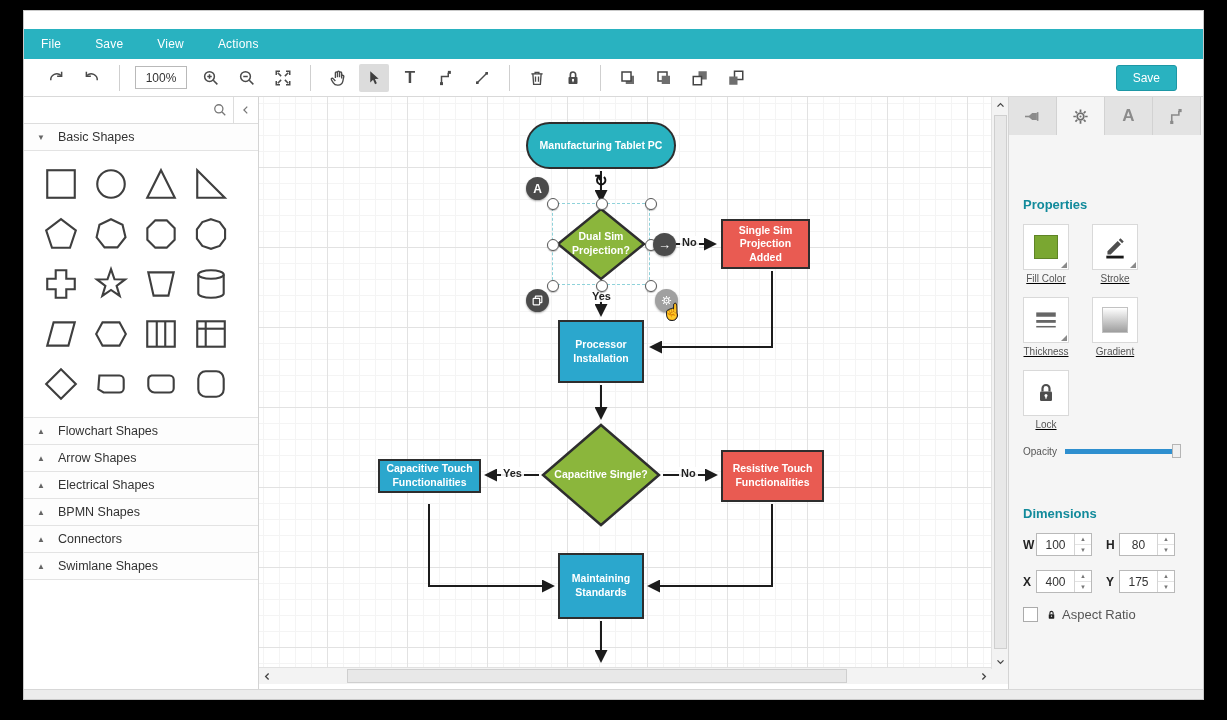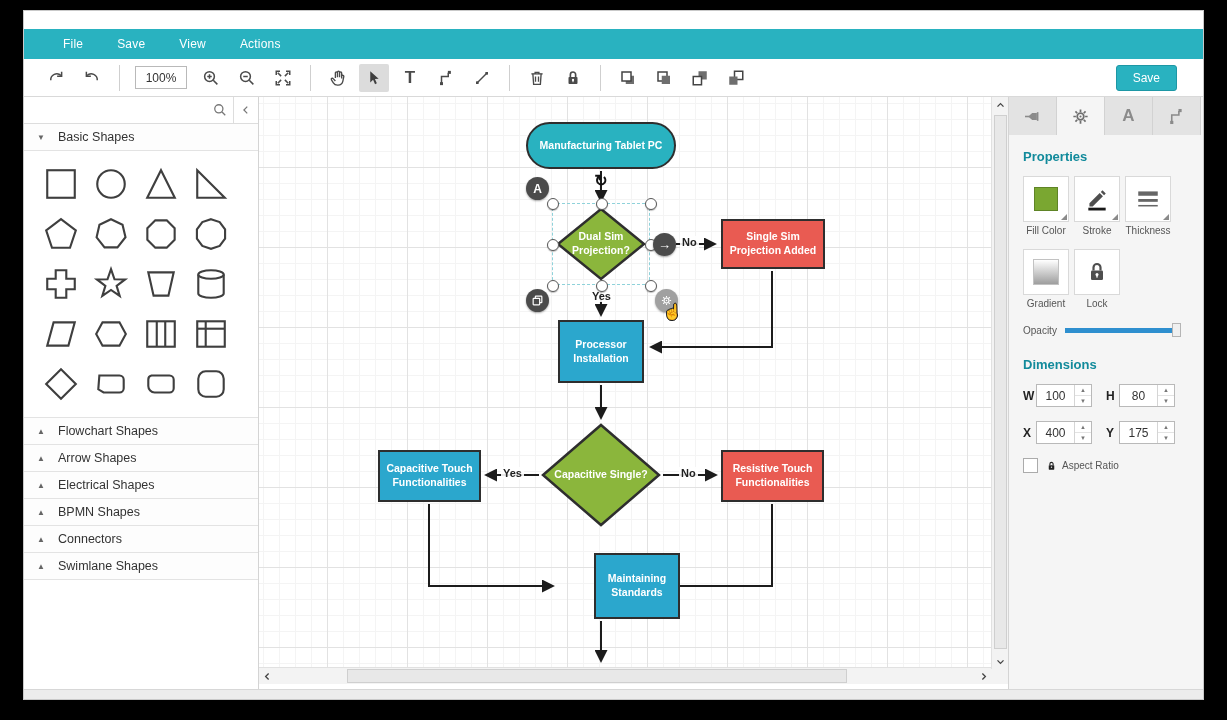--- a/index.html
+++ b/index.html
@@ -4,21 +4,21 @@
 <style>
   * { margin:0; padding:0; box-sizing:border-box; }
   html,body { width:1227px; height:720px; }
   body { background:#000; font-family:"Liberation Sans", sans-serif; position:relative; overflow:hidden; }
 
   .window { position:absolute; left:23px; top:10px; width:1181px; height:690px; background:#fff;
             box-shadow:0 0 8px rgba(0,0,0,.6); border:1px solid #c9c9c9; }
 
   
   .menubar { position:absolute; left:0; top:18px; right:0; height:30px; background:var(--accent-teal,#29b2c0);
-             display:flex; align-items:flex-start; padding-left:22px; }
+             display:flex; align-items:flex-start; }
   .menu-item { color:#fff; font-size:12px; padding:0 17px; line-height:30px; cursor:default; letter-spacing:.2px; }
 
   
   .toolbar { position:absolute; left:0; top:48px; right:0; height:38px; background:#fff;
              border-bottom:1px solid #d9d9d9; display:flex; align-items:center; padding:0 14px; }
   .tbtn { width:30px; height:28px; display:flex; align-items:center; justify-content:center; margin:0 3px;
           color:#4a4a4a; border-radius:2px; }
   .tbtn svg { width:18px; height:18px; }
   .tbtn.active { background:#dcdcdc; }
   .tsep { width:1px; height:26px; background:#cfcfcf; margin:0 9px; }
@@ -96,22 +96,22 @@
   
   .rightpanel { position:absolute; left:984px; right:0; top:86px; bottom:10px; background:#f5f5f5;
                 border-left:1px solid #d4d4d4; }
   .tabs { display:flex; height:38px; }
   .tab { width:48px; height:38px; background:#e3e3e3; border-right:1px solid #d2d2d2; display:flex;
          align-items:center; justify-content:center; color:#8b8b8b; }
   .tab.active { background:#f5f5f5; }
   .tab svg { width:19px; height:19px; }
   .tab .a-glyph { font-size:17px; font-weight:bold; }
   .panel-body { padding:14px 14px 0 14px; }
-  .panel-title { color:var(--heading-teal,#118a9b); font-size:13px; font-weight:bold; margin-bottom:12px; }
-  .prop-grid { display:flex; flex-wrap:wrap; gap:13px 5px; width:166px; margin-bottom:14px; }
+  .panel-title { color:var(--heading-teal,#118a9b); font-size:13px; font-weight:bold; margin-bottom:12px;margin-top:48px; }
+  .prop-grid { display:flex; flex-wrap:wrap; gap:13px 23px; width:166px; margin-bottom:14px;text-decoration:underline; }
   .prop-btn { width:46px; }
   .prop-sq { width:46px; height:46px; background:#fff; border:1px solid #d9d9d9; display:flex; align-items:center;
              justify-content:center; position:relative; }
   .prop-sq.corner::after { content:""; position:absolute; right:1px; bottom:1px; border-left:6px solid transparent;
              border-bottom:6px solid #8a8a8a; }
   .prop-label { font-size:10px; color:#555; text-align:center; margin-top:3px; white-space:nowrap; }
   .swatch { width:24px; height:24px; background:var(--swatch-green,#7aa731); border:1px solid #5f8426; }
   .gradient-sq { width:26px; height:26px; background:linear-gradient(#ffffff,#9e9e9e); border:1px solid #c2c2c2; }
   .opacity-row { display:flex; align-items:center; margin:4px 0 20px 0; }
   .opacity-label { font-size:10px; color:#555; width:42px; }
@@ -123,21 +123,21 @@
   .dim-label { font-size:12px; font-weight:bold; color:#222; width:16px; }
   .spinner { display:flex; width:56px; height:23px; border:1px solid #b9b9b9; background:#fff; margin-right:14px; }
   .spin-input { width:37px; border:none; outline:none; text-align:center; font-size:12px; color:#333;
                 font-family:"Liberation Sans",sans-serif; }
   .spin-btns { width:17px; border-left:1px solid #d5d5d5; display:flex; flex-direction:column; }
   .spin-btn { flex:1; font-size:6px; color:#777; display:flex; align-items:center; justify-content:center; }
   .spin-btn.up { border-bottom:1px solid #e3e3e3; }
   .aspect-row { display:flex; align-items:center; margin-top:6px; }
   .aspect-check { width:15px; height:15px; border:1px solid #ababab; background:#fff; margin-right:8px; }
   .aspect-lock { width:11px; height:12px; margin-right:5px; color:#222; }
-  .aspect-label { font-size:10px; color:#555; }
+  .aspect-label { font-size:13px; color:#555; }
 </style>
 </head>
 <body>
 
 <div class="window">
 
   <div class="menubar">
     <div class="menu-item">File</div>
     <div class="menu-item">Save</div>
     <div class="menu-item">View</div>
@@ -437,36 +437,36 @@
 
     <div class="node terminator" style="left:267px; top:25px; width:150px; height:47px;">Manufacturing Tablet PC</div>
 
     <div class="dia-wrap" style="left:297px; top:110px; width:90px; height:74px;">
       <svg width="90" height="74" viewBox="0 0 90 74">
           <polygon points="45,2 88,37 45,72 2,37" fill="var(--node-green,#8bb63c)" stroke="#2e2e2e" stroke-width="2.5"></polygon>
         </svg>
       <div class="dia-label">Dual Sim Projection?</div>
     </div>
 
-    <div class="node rect red" style="left:462px; top:122px; width:104px; height:50px;">Single Sim Projection Added</div>
+    <div class="node rect red" style="left:462px; top:122px; width:89px; height:50px;">Single Sim Projection Added</div>
 
     <div class="node rect blue" style="left:299px; top:223px; width:86px; height:63px;">Processor Installation</div>
 
     <div class="dia-wrap" style="left:282px; top:326px; width:120px; height:104px;">
       <svg width="120" height="104" viewBox="0 0 120 104">
           <polygon points="60,2 118,52 60,102 2,52" fill="var(--node-green,#8bb63c)" stroke="#2e2e2e" stroke-width="2.5"></polygon>
         </svg>
       <div class="dia-label">Capacitive Single?</div>
     </div>
 
-    <div class="node rect blue" style="left:119px; top:353px; width:103px; height:52px;">Capacitive Touch Functionalities</div>
+    <div class="node rect blue" style="left:119px; top:362px; width:103px; height:34px;">Capacitive Touch Functionalities</div>
 
     <div class="node rect red" style="left:462px; top:353px; width:103px; height:52px;">Resistive Touch Functionalities</div>
 
-    <div class="node rect blue" style="left:299px; top:456px; width:86px; height:66px;margin-left:36px;">Maintaining Standards</div>
+    <div class="node rect blue" style="left:299px; top:456px; width:86px; height:66px;">Maintaining Standards</div>
 
     <span class="edge-label" style="left:421px; top:139px;">No</span>
     <span class="edge-label" style="left:331px; top:193px;">Yes</span>
     <span class="edge-label" style="left:242px; top:370px;">Yes</span>
     <span class="edge-label" style="left:420px; top:370px;">No</span>
 
     <div class="rotate-glyph" style="left:332px; top:74px;">↻</div>
     <div class="sel-box" style="left:293px; top:106px; width:98px; height:82px;">
       <div class="handle" style="left:-6px; top:-6px;"></div>
       <div class="handle" style="left:43px; top:-6px;"></div>

